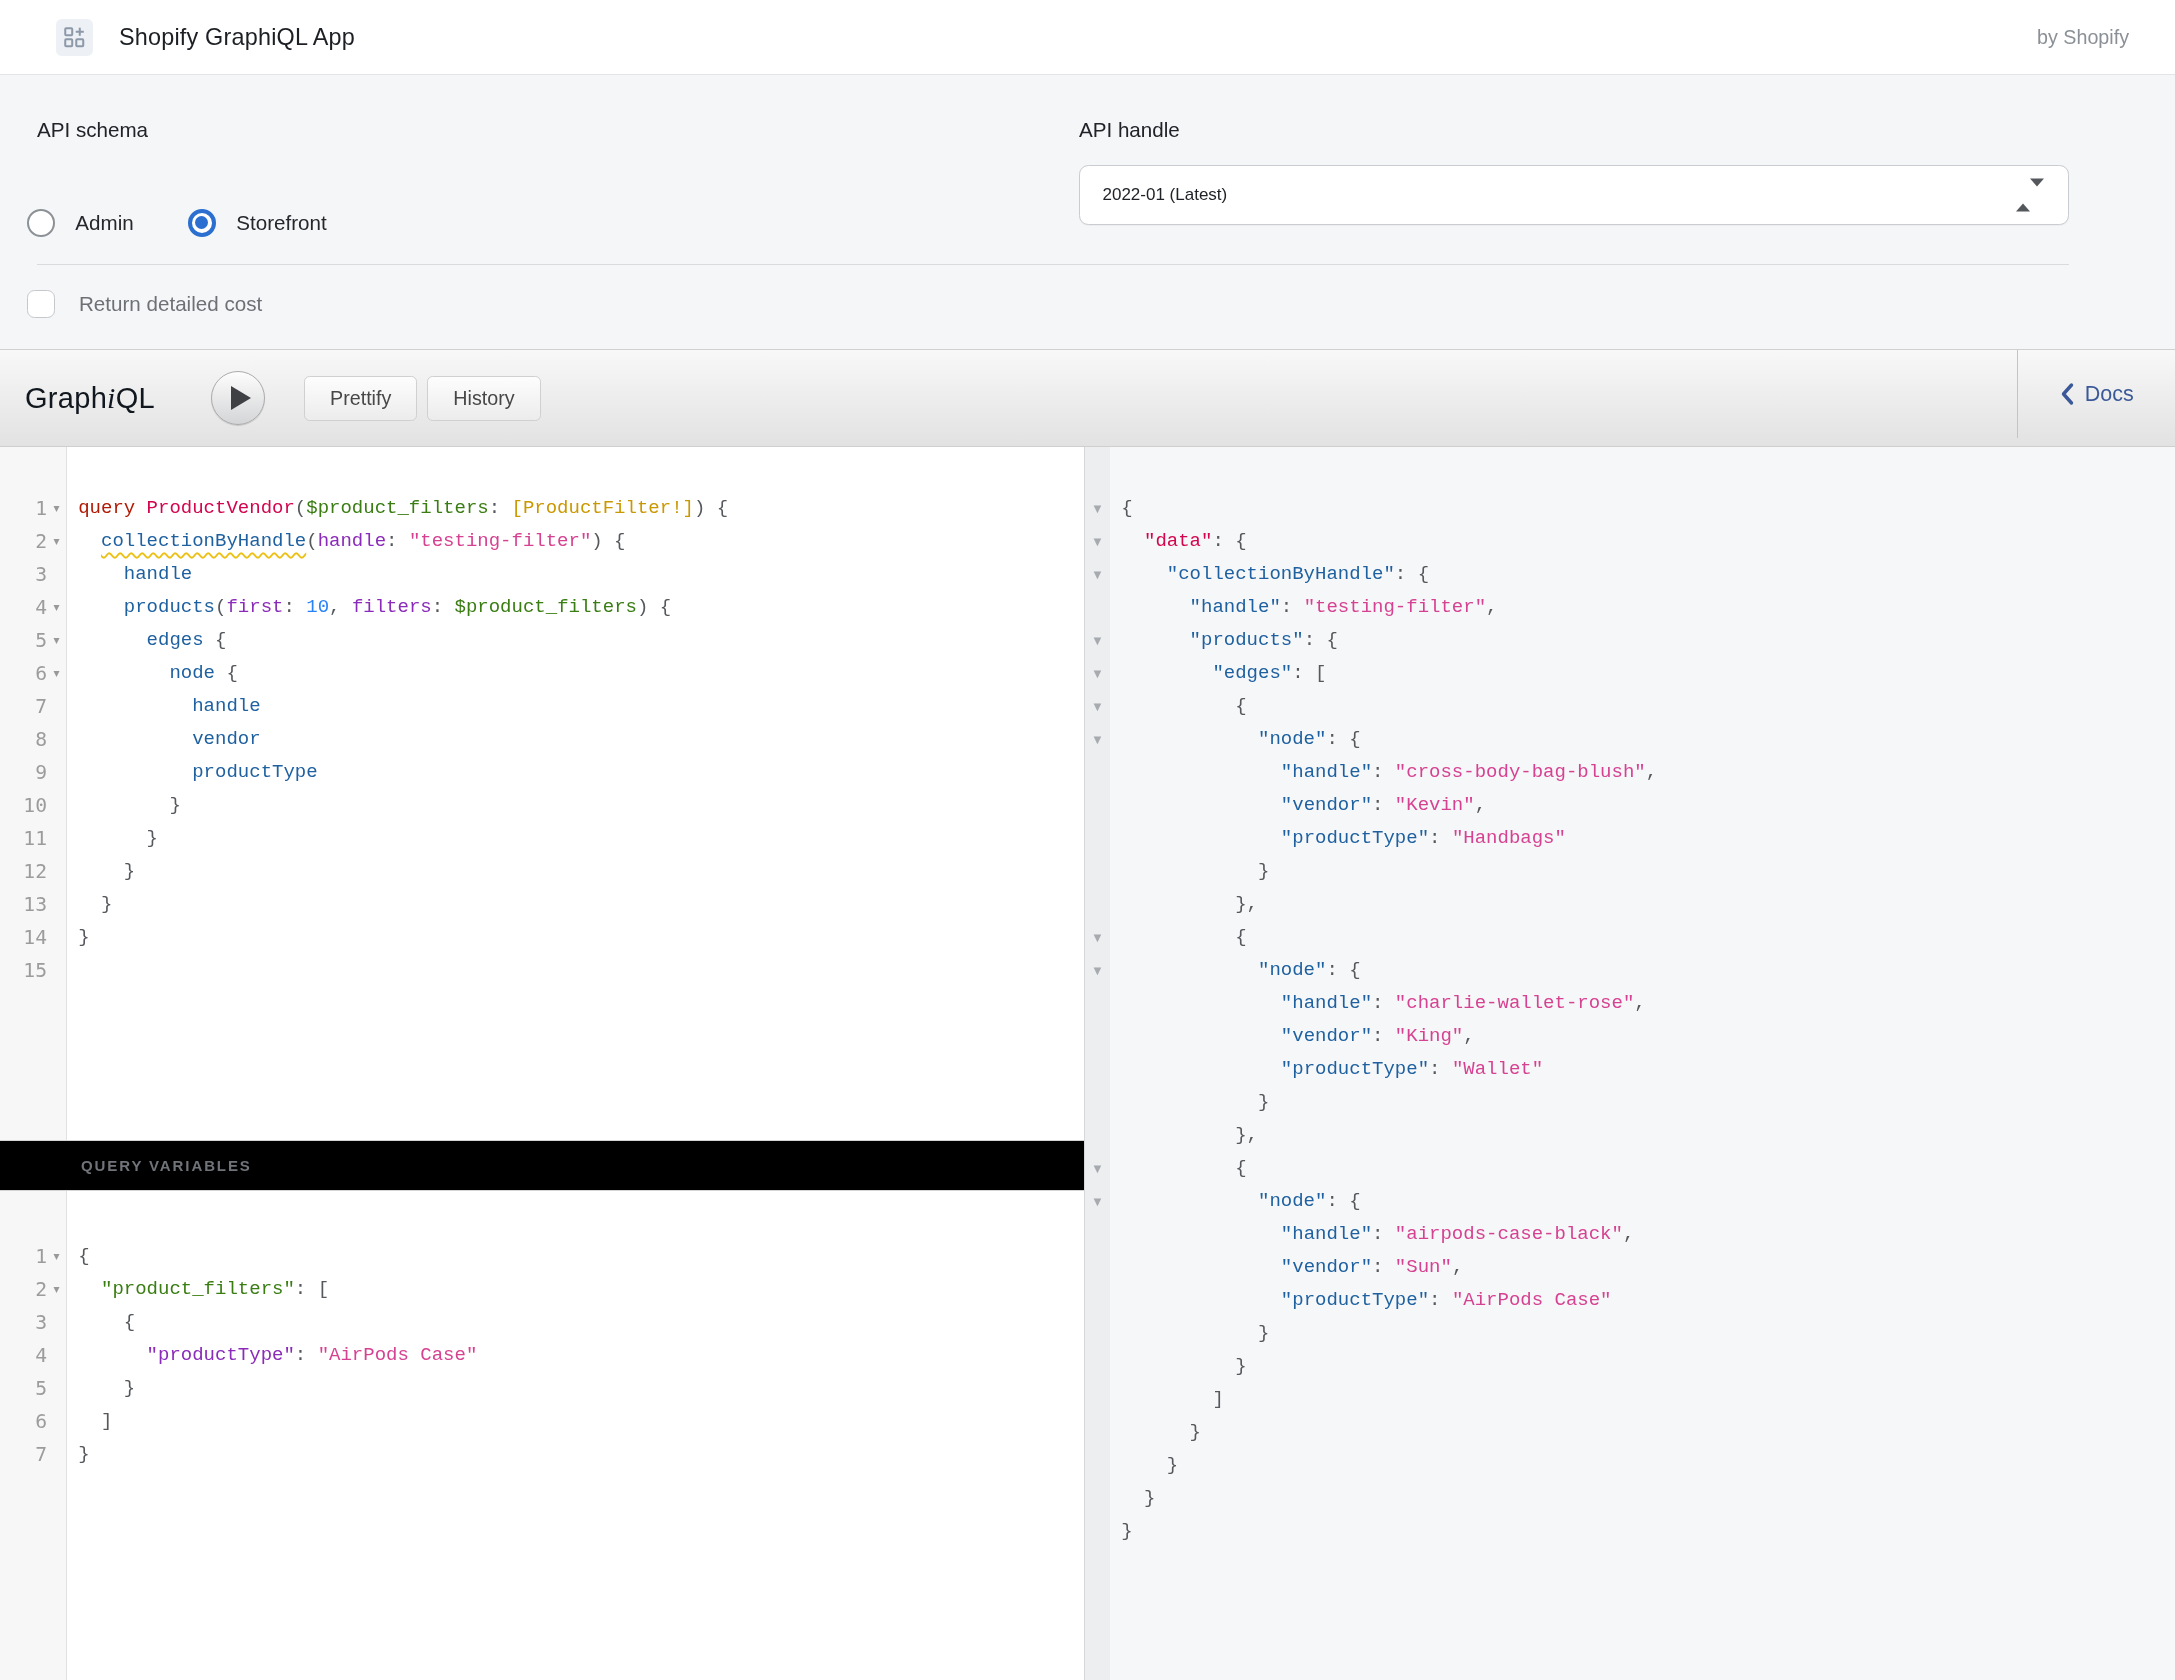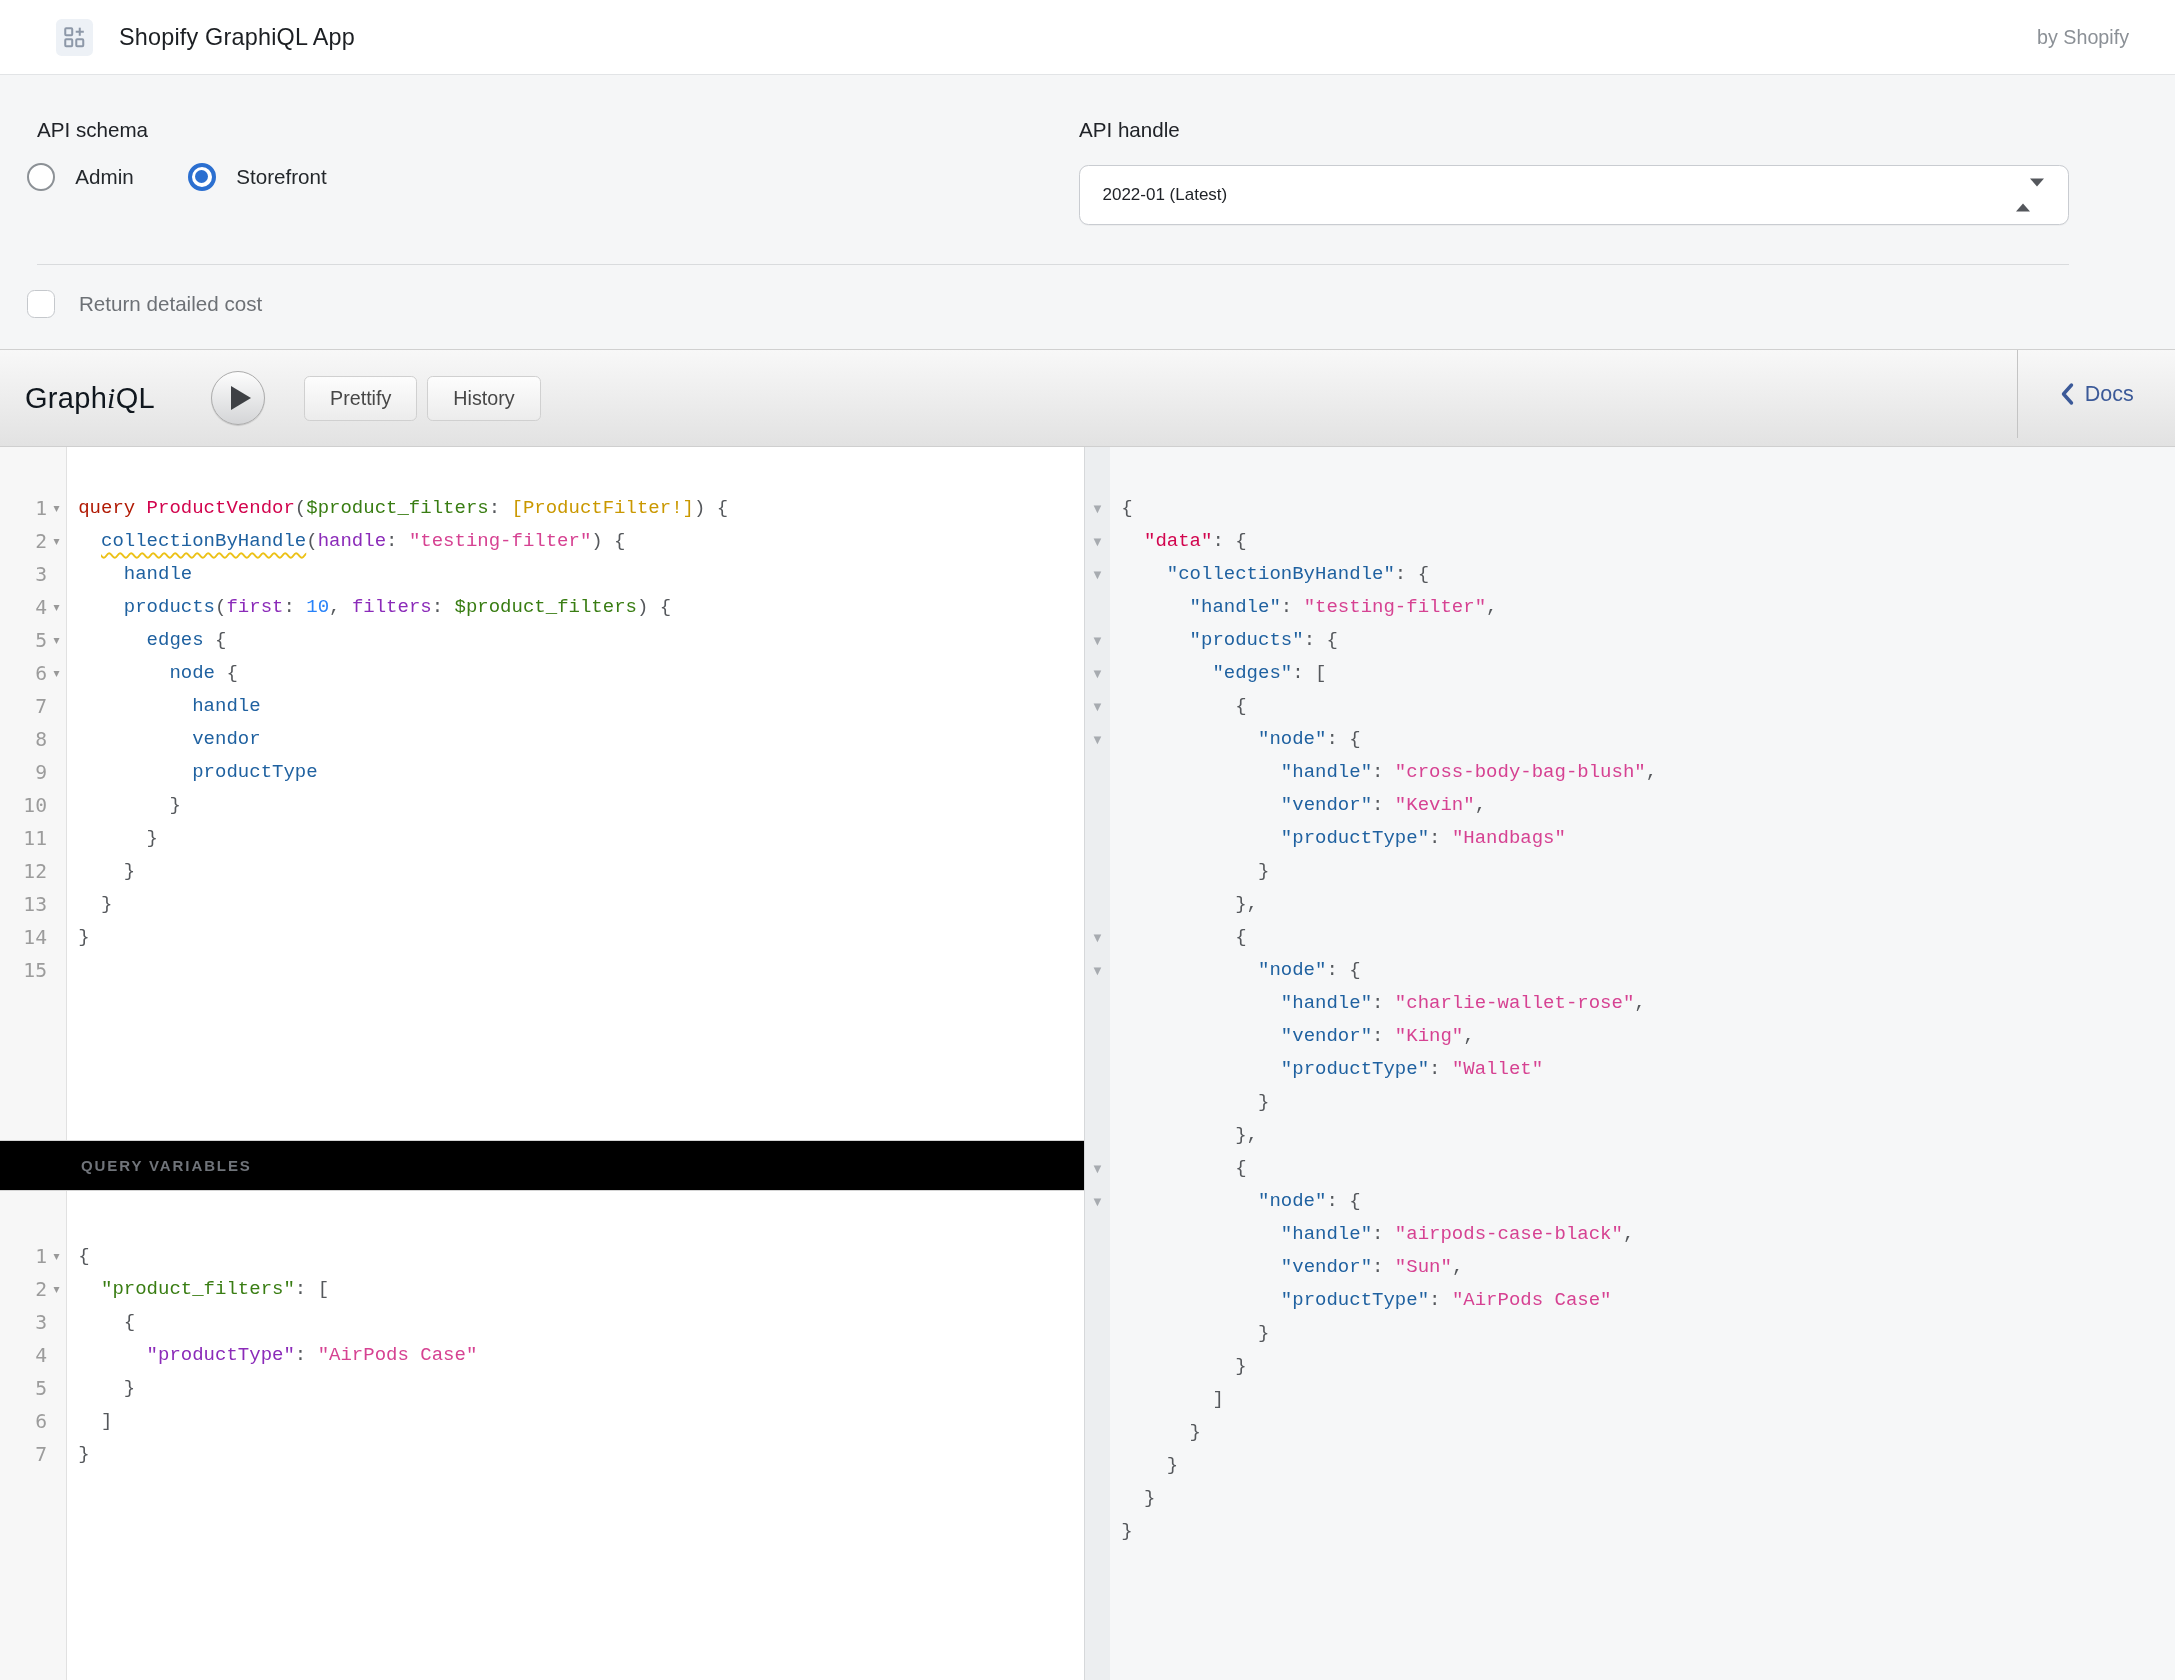--- a/index.html
+++ b/index.html
@@ -19,21 +19,21 @@
     display:flex; align-items:center; justify-content:center; flex:0 0 auto;
   }
   .app-title { margin-left:26px; font-size:23.4px; color:#1c1f23; letter-spacing:0.2px; }
   .byline { margin-left:auto; font-size:19.7px; color:#8b9096; }
 
   
   .config { position:relative; height:274px; background:#f5f6f7; }
   .cfg-label { font-size:20.6px; color:#202328; }
   .schema-col { position:absolute; left:37px; top:43px; }
   .radio-row { display:flex; align-items:center; margin-top:20.6px; margin-left:-10.3px; }
-  .radio-opt { display:flex; align-items:center; margin-right:54px; cursor:pointer; }
+  .radio-opt { display:flex; align-items:center; margin-right:54px; cursor:pointer;margin-top:46px; }
   .radio-circle {
     width:28px; height:28px; border-radius:50%; background:#fff;
     border:2.8px solid #8c9196; flex:0 0 auto; position:relative;
   }
   .radio-circle.sel { border:4.7px solid #2b6fd0; }
   .radio-circle.sel::after {
     content:""; position:absolute; left:50%; top:50%; width:13px; height:13px;
     margin:-6.6px 0 0 -6.6px; border-radius:50%; background:#2b6fd0;
   }
   .radio-label { margin-left:20.6px; font-size:20.6px; color:#24282c; }

